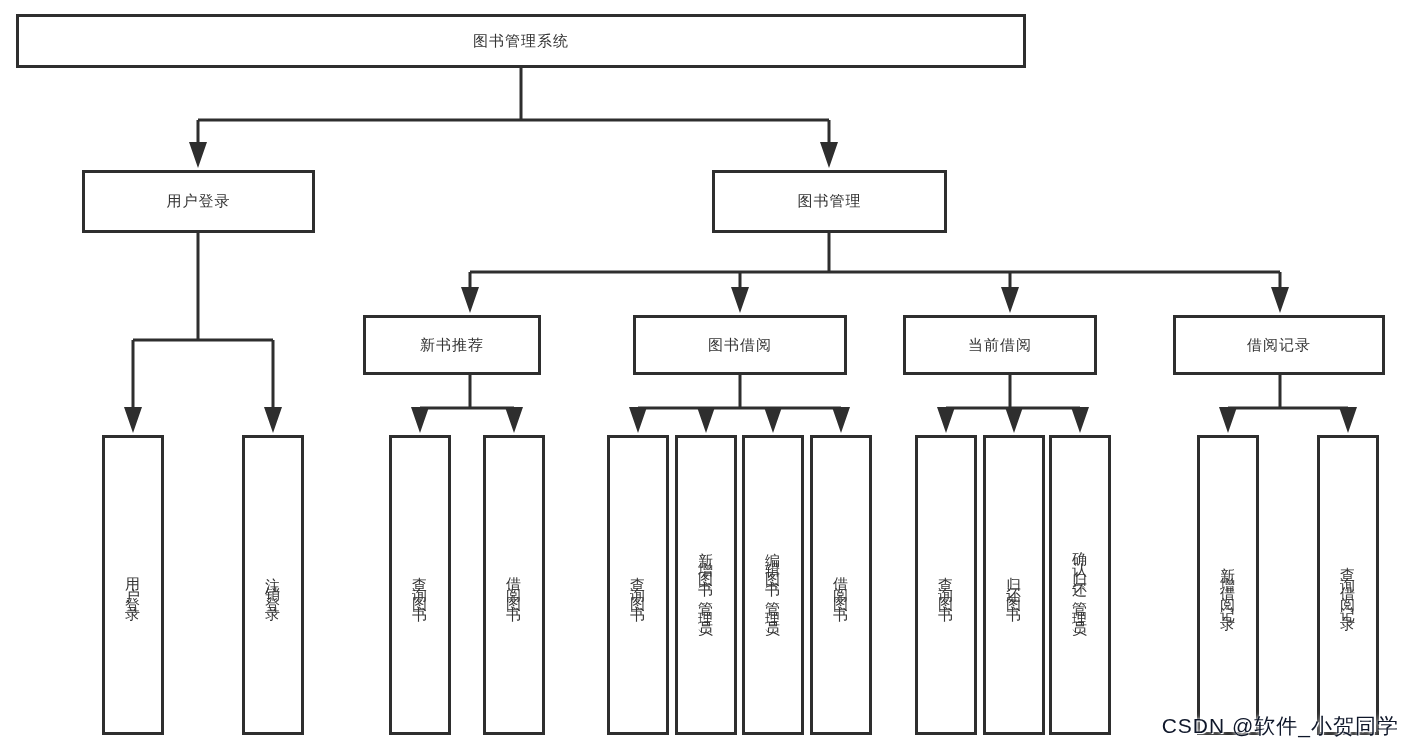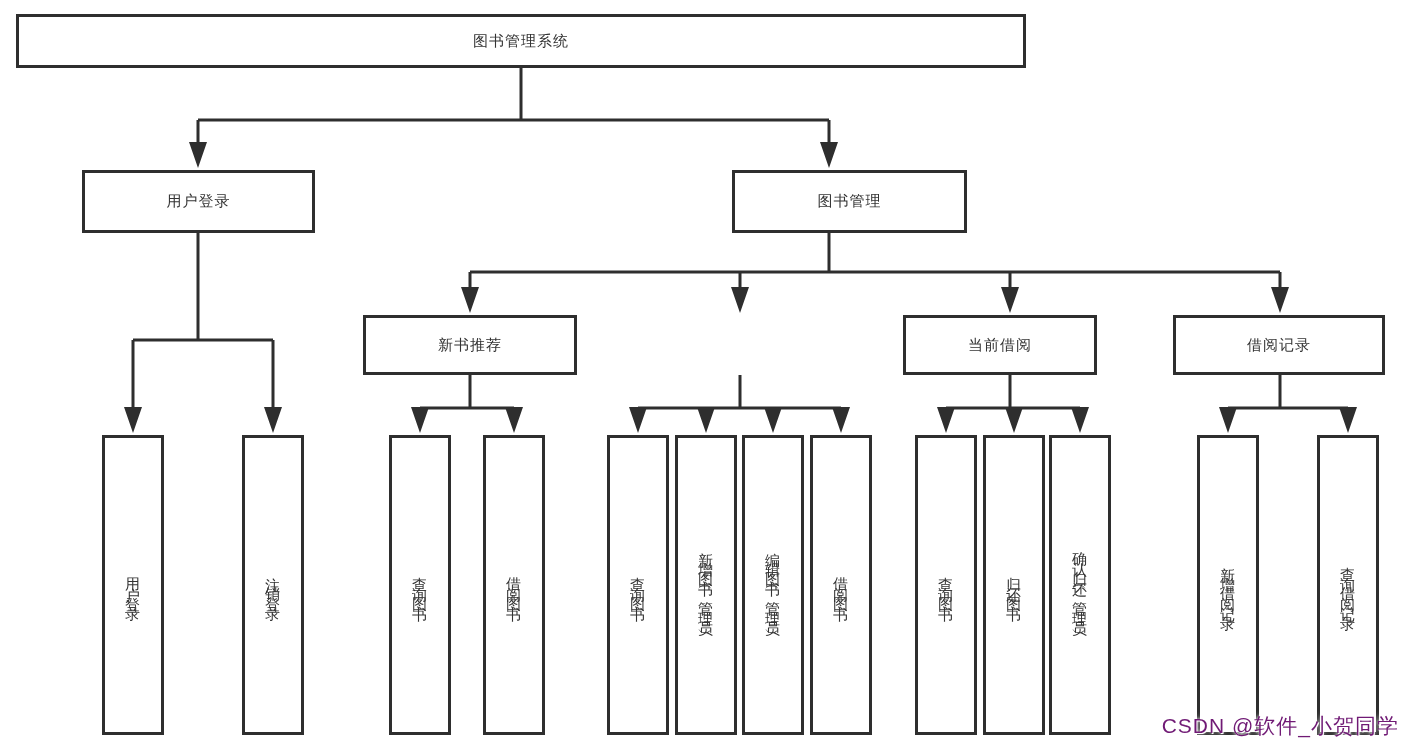--- a/index.html
+++ b/index.html
@@ -40,21 +40,21 @@
     text-orientation: mixed;
     letter-spacing: 10px;
     line-height: 1;
     white-space: nowrap;
   }
   .watermark {
     position: absolute;
     top: 712px;
     right: 6px;
     font-size: 21px;
-    color: #701a75;
+    color: #0f172a;
     letter-spacing: 1px;
     z-index: 6;
     text-shadow: 0 0 3px #ffffff, 0 0 6px #ffffff, 1px 1px 0 #ffffff;
     white-space: nowrap;
   }
 </style>
 </head>
 <body>
 
 <div class="stage">
@@ -76,26 +76,29 @@
              M1219 407 h18 L1228 433 Z  M1339 407 h18 L1348 433 Z" fill="#2e2e2e" stroke="none"></path>
   </svg>
 
   <div class="node" style="left:16px; top:14px; width:1010px; height:54px;">
     <span>图书管理系统</span>
   </div>
 
   <div class="node" style="left:82px; top:170px; width:233px; height:63px;">
     <span>用户登录</span>
   </div>
-  <div class="node" style="left:712px; top:170px; width:235px; height:63px;margin-left:20px;">
+  <div class="node" style="left:712px; top:170px; width:235px; height:63px;">
     <span>图书管理</span>
   </div>
 
-  <div class="node" style="left:363px; top:315px; width:214px; height:60px;">
+  <div class="node" style="left:363px; top:315px; width:178px; height:60px;">
     <span>新书推荐</span>
+  </div>
+  <div class="node" style="left:633px; top:315px; width:214px; height:60px;">
+    <span>图书借阅</span>
   </div>
   <div class="node" style="left:903px; top:315px; width:194px; height:60px;">
     <span>当前借阅</span>
   </div>
   <div class="node" style="left:1173px; top:315px; width:212px; height:60px;">
     <span>借阅记录</span>
   </div>
 
   <div class="node vnode" style="left:102px;">
     <span class="vtext">用户登录</span>

